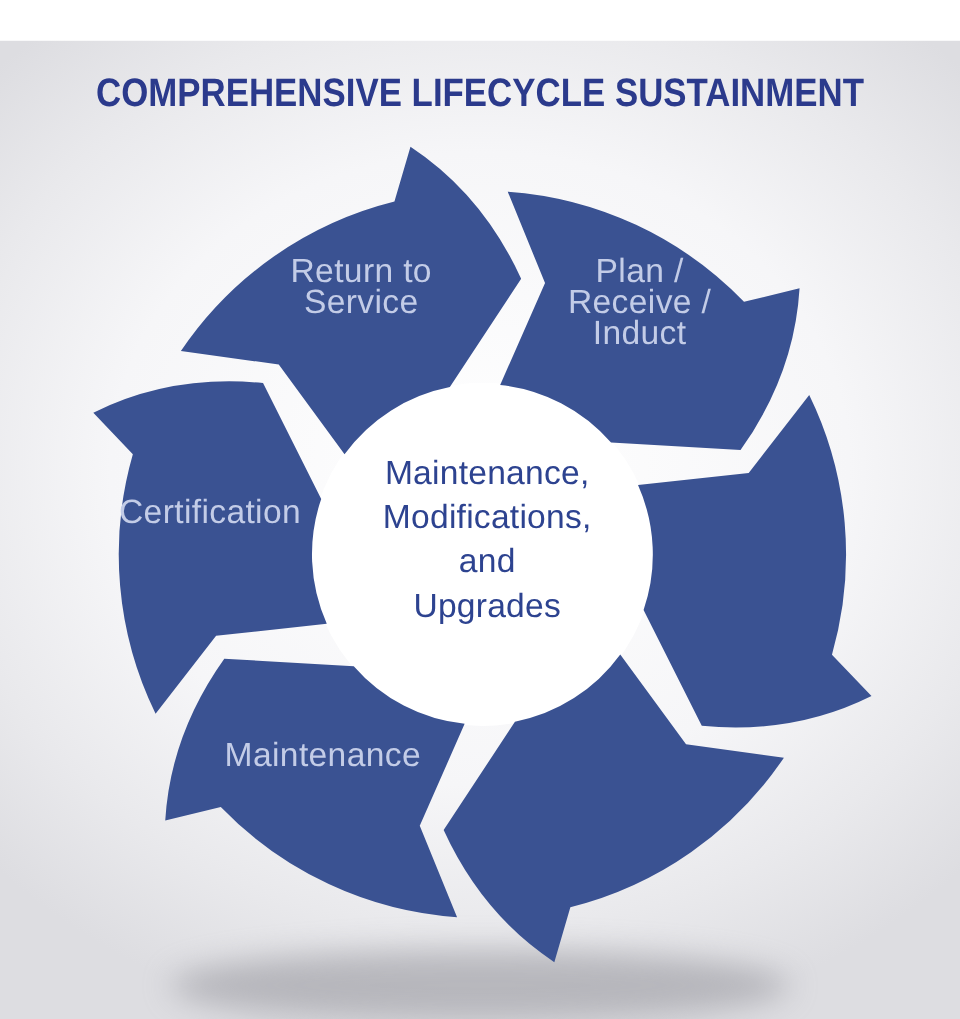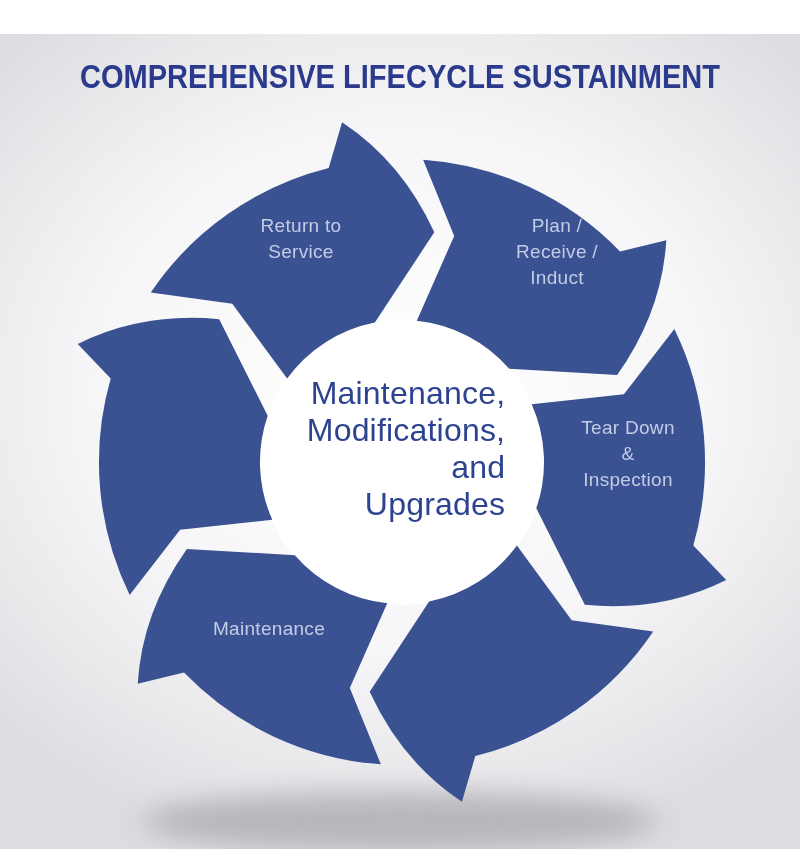--- a/index.html
+++ b/index.html
@@ -42,33 +42,33 @@
     fill: var(--shadow-color, #8b8b93);
     opacity: 0.5;
   }
   .center-circle {
     fill: #ffffff;
   }
   .seg-label {
     position: absolute;
     transform: translate(-50%, -50%);
     color: var(--segment-label-color, #c3cce7);
-    font-size: 19px;
+    font-size: 28px;
     line-height: 26px;
     text-align: center;
     white-space: pre-line;
     letter-spacing: 0.3px;
   }
   .center-label {
     position: absolute;
     transform: translate(-50%, -50%);
     color: var(--center-text-color, #2d4390);
-    font-size: 32px;
+    font-size: 28px;
     line-height: 37px;
-    text-align: right;
+    text-align: center;
     white-space: pre-line;
     letter-spacing: 0.2px;
   }
 </style>
 </head>
 <body>
 
 <div class="stage">
 
   <div class="title">COMPREHENSIVE LIFECYCLE SUSTAINMENT</div>
@@ -98,30 +98,28 @@
       <use href="#seg" transform="rotate(120 402 428)"></use>
       <use href="#seg" transform="rotate(180 402 428)"></use>
       <use href="#seg" transform="rotate(240 402 428)"></use>
       <use href="#seg" transform="rotate(300 402 428)"></use>
     </g>
   </svg>
 
   <div class="seg-label" style="left:301px; top:205px;">Return to
 Service</div>
 
-  <div class="seg-label" style="left:557px; top:218px;">Plan /
+  <div class="seg-label" style="left:533px; top:218px;">Plan /
 Receive /
 Induct</div>
 
-  <div class="seg-label" style="left:628px; top:420px;">Tear Down
-&amp;
-Inspection</div>
 
 
   <div class="seg-label" style="left:269px; top:595px;">Maintenance</div>
 
+  <div class="seg-label" style="left:175px; top:393px;">Certification</div>
 
   <div class="center-label" style="left:406px; top:415px;">Maintenance,
 Modifications,
 and
 Upgrades</div>
 
 </div>
 
 </body></html>

